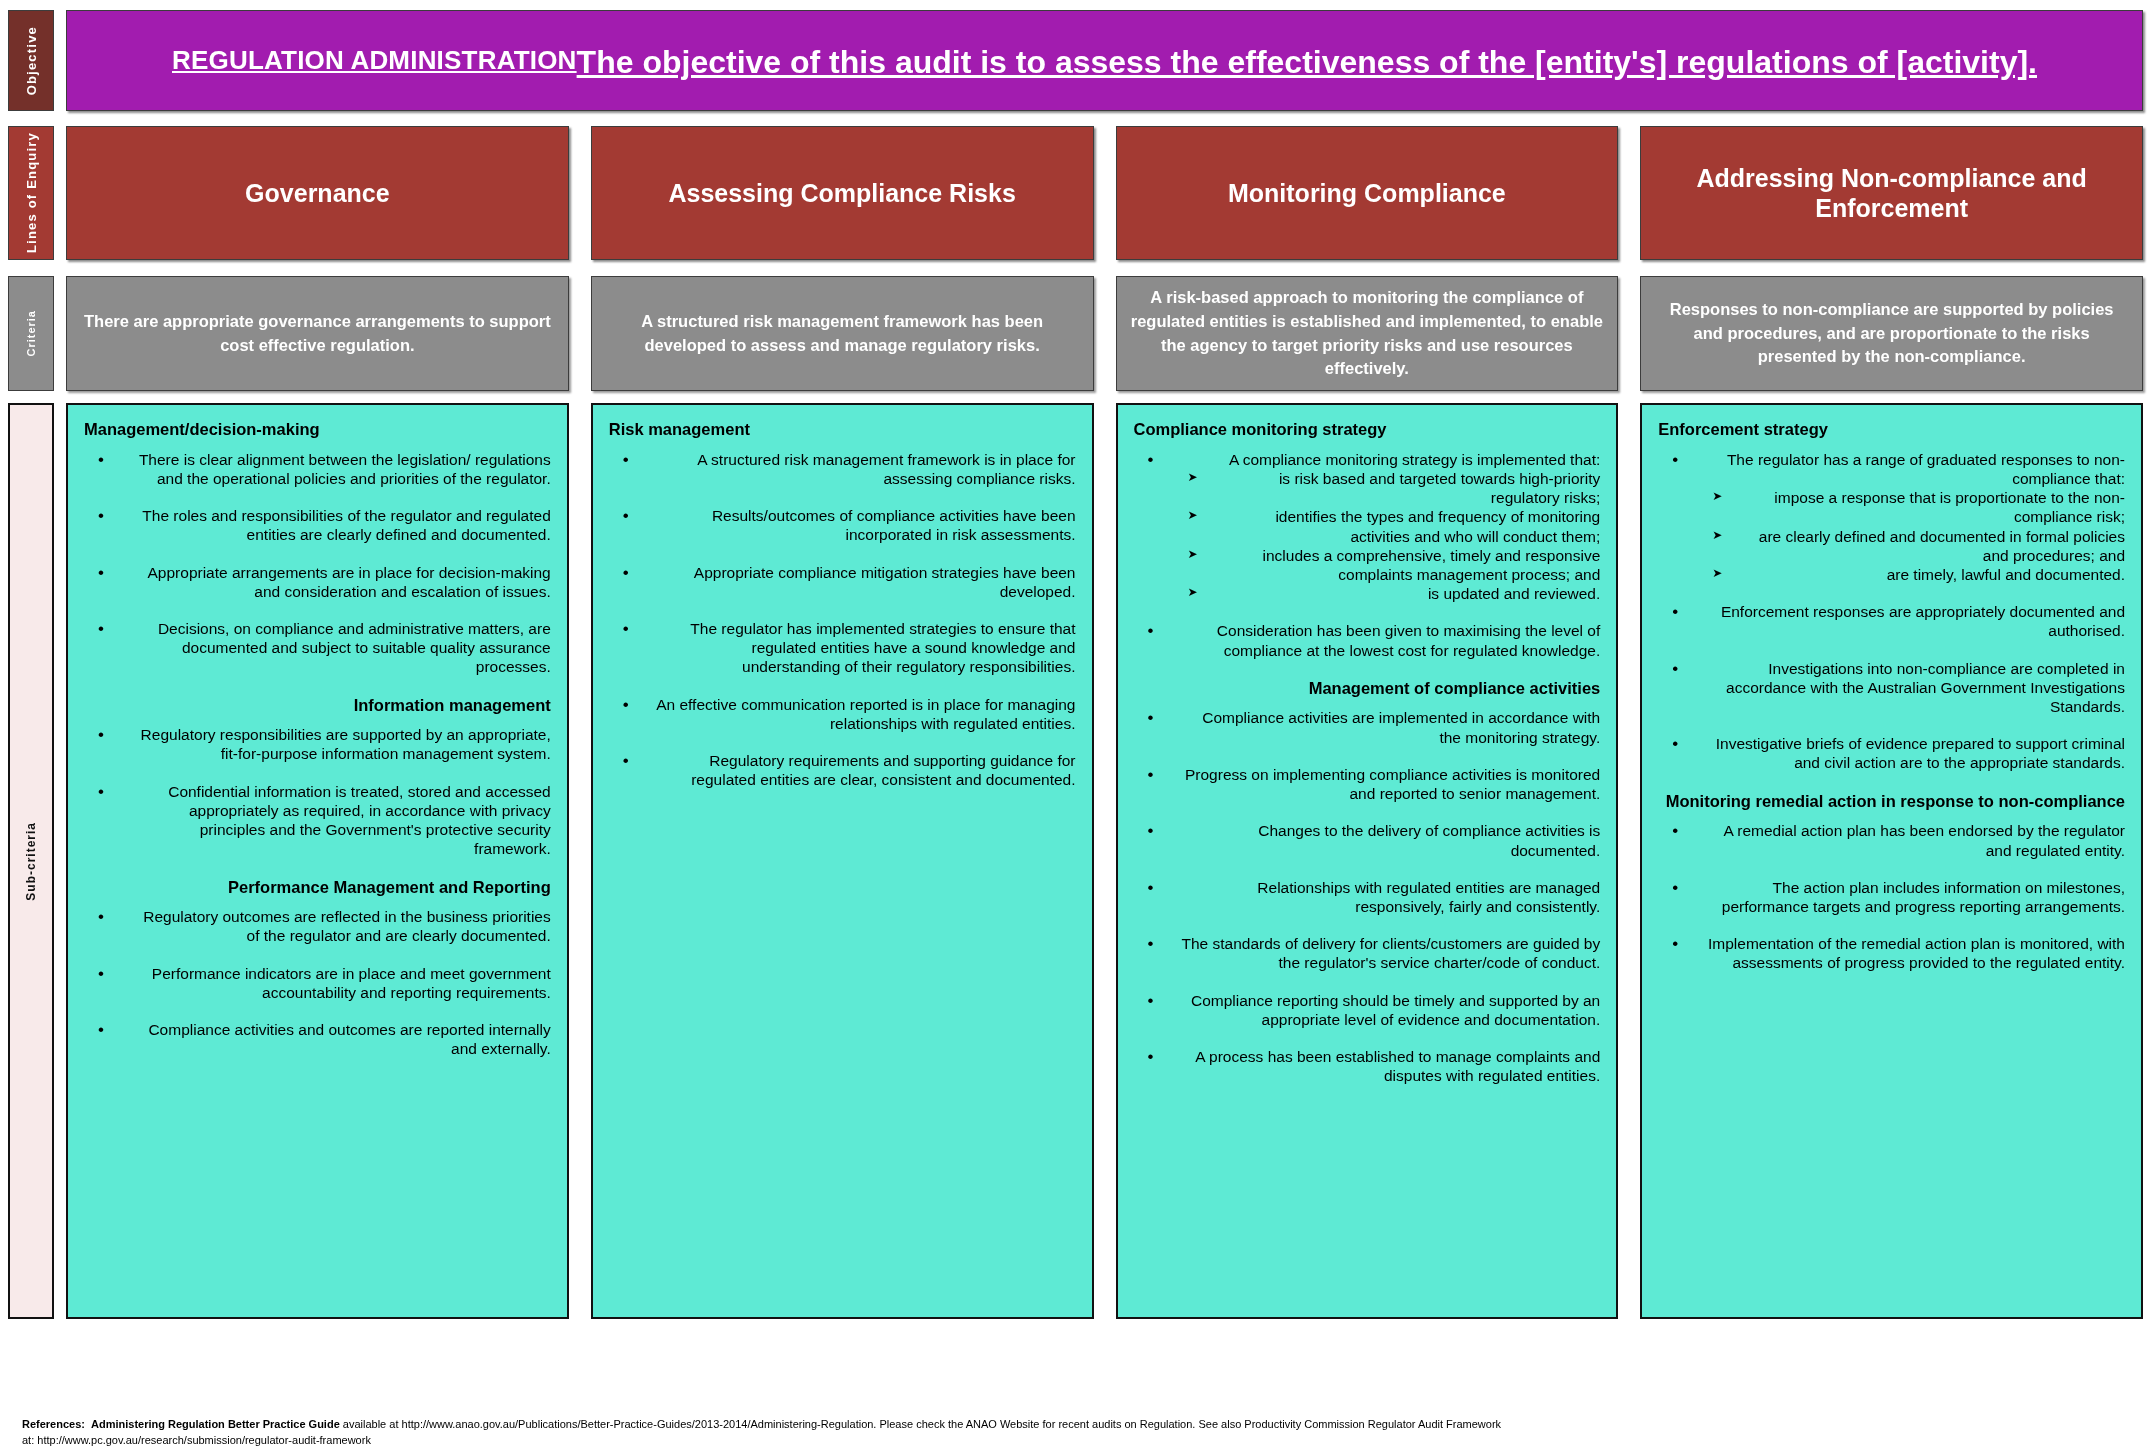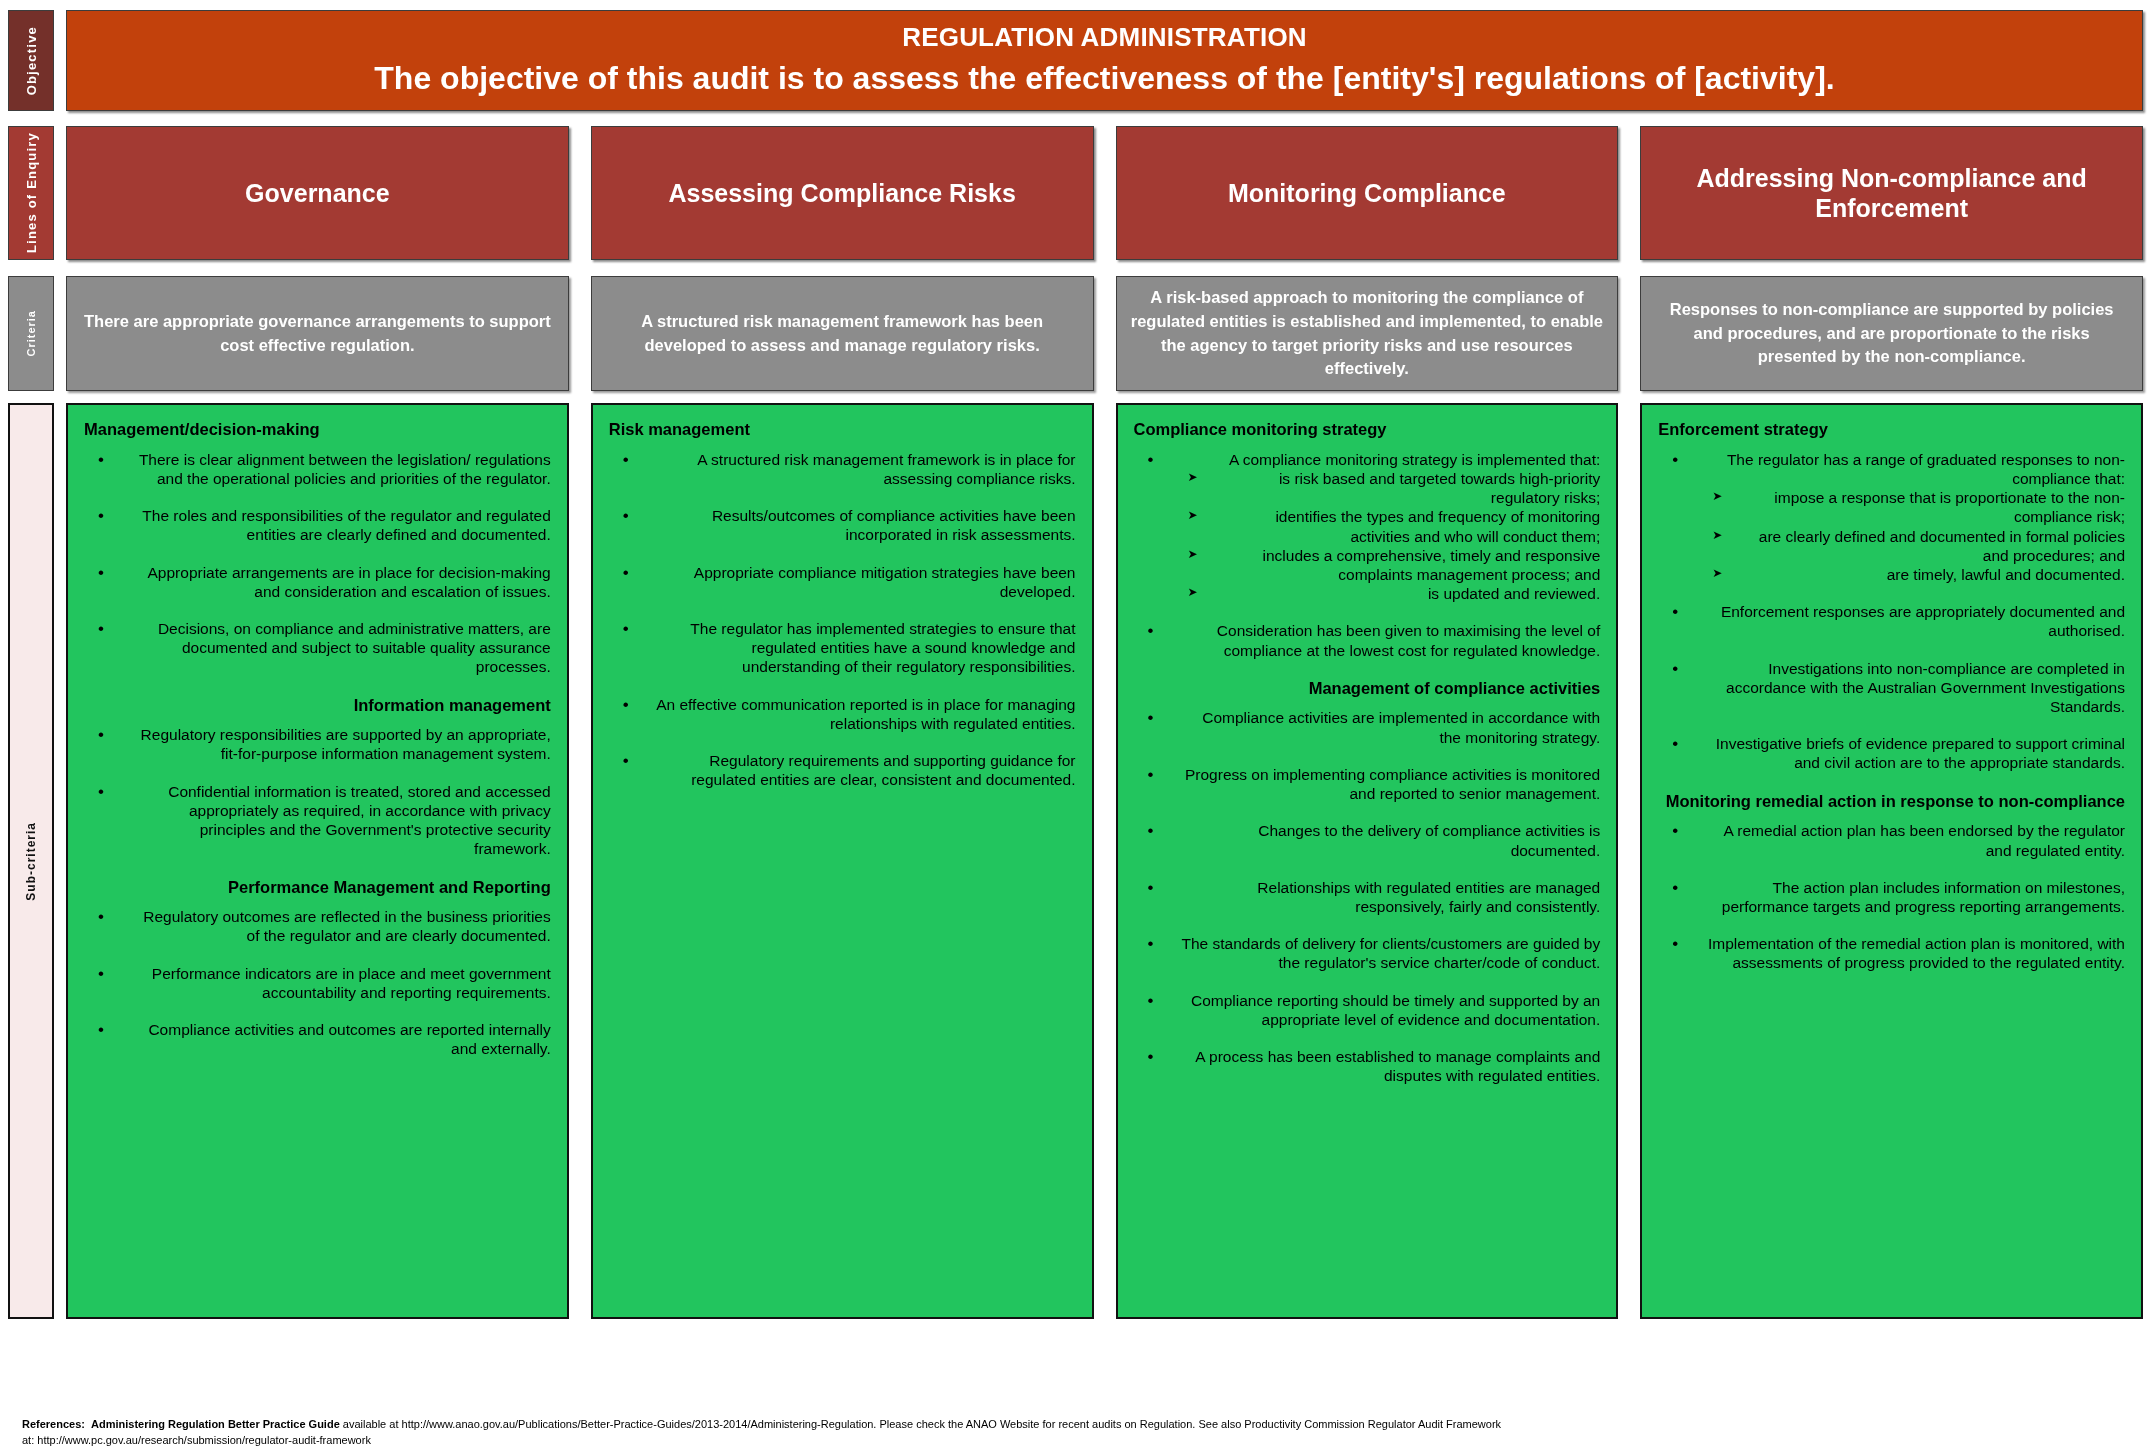--- a/index.html
+++ b/index.html
@@ -23,24 +23,25 @@
     writing-mode:vertical-rl;
     transform:rotate(180deg);
     font-weight:bold;font-size:13px;letter-spacing:1.2px;
     white-space:nowrap;
   }
 
   
   .objective-row{height:101px;}
   .rail-objective{background:#74302A;border:1px solid #3c3c3c;color:#fff;}
   .objective-bar{
-    flex:1;background:#c2410c;border:1px solid #3c3c3c;
-    color:#ffffff;display:flex;flex-direction:column;
+    flex:1;background:#a21caf;border:1px solid #3c3c3c;
+    color:#ffffff;display:flex;
     align-items:center;justify-content:center;text-align:center;
     box-shadow:2px 2px 2px rgba(0,0,0,.45);
+    text-decoration:underline;
   }
   .objective-title{font-size:26px;font-weight:bold;letter-spacing:.2px;line-height:1.25;}
   .objective-sub{font-size:32px;font-weight:bold;line-height:1.3;margin-top:4px;}
 
   
   .loe-row{height:134px;margin-top:15px;}
   .rail-loe{background:#A33A33;border:1px solid #3c3c3c;color:#fff;}
   .cols{flex:1;display:flex;gap:22px;}
   .col{flex:1;min-width:0;display:flex;}
   .loe-box{
@@ -61,21 +62,21 @@
     padding:6px 12px;box-sizing:border-box;
     box-shadow:2px 2px 2px rgba(0,0,0,.4);
   }
   .crit-text{font-size:16.5px;font-weight:bold;line-height:1.45;}
 
   
   .sub-row{height:916px;margin-top:12px;}
   .rail-sub{background:#F8EAEA;border:2px solid #111;color:#111;}
   .rail-sub .rail-txt{font-size:12px;letter-spacing:1px;color:#111;}
   .sub-box{
-    flex:1;background:#22c55e;border:2px solid #111;
+    flex:1;background:#5eead4;border:2px solid #111;
     padding:14px 16px 10px 16px;box-sizing:border-box;overflow:hidden;
   }
   .sec-head{font-size:16.5px;font-weight:bold;line-height:1.25;margin:0 0 10px 0;}
   .sec-head.spaced{margin-top:16px;text-align:right;}
   ul.bul{list-style:none;margin:0 0 0 0;padding:0;}
   ul.bul > li{
     position:relative;padding-left:44px;margin-bottom:18px;
     font-size:15.5px;line-height:1.24;text-align:right;
   }
   ul.bul > li:before{

